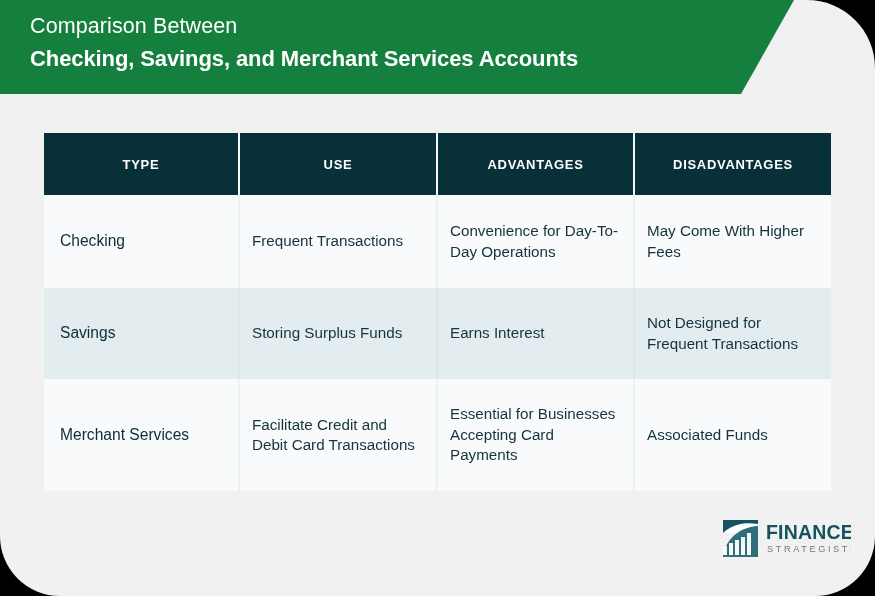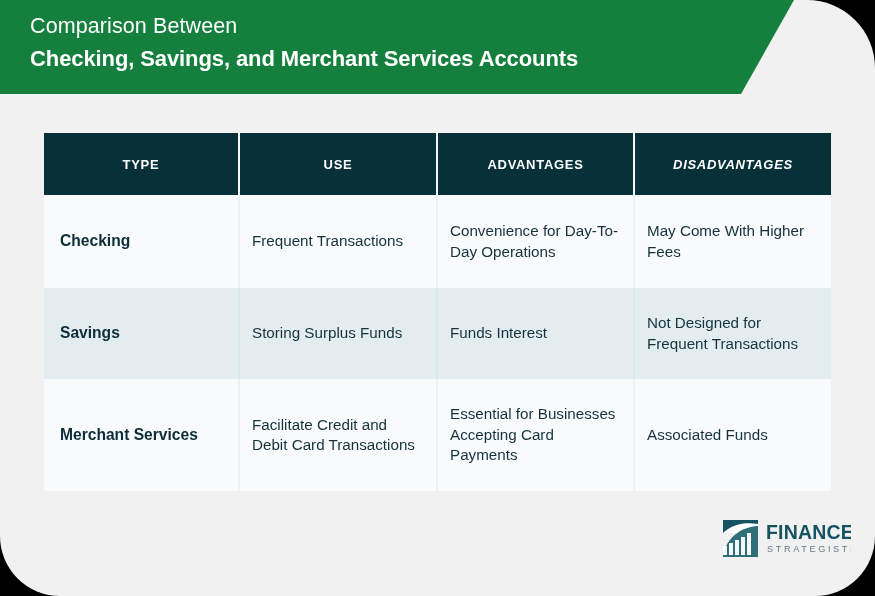--- a/index.html
+++ b/index.html
@@ -93,39 +93,39 @@
     font-size: 13px;
     font-weight: 700;
     letter-spacing: 0.7px;
     text-align: center;
     height: 62px;
     padding: 0 6px;
     border-right: 2px solid #f4f6f7;
     vertical-align: middle;
     box-sizing: border-box;
   }
-  table.cmp thead th:last-child { border-right: none; font-style: italic; }
+  table.cmp thead th:last-child { border-right: none; }
 
   table.cmp tbody td {
     font-size: 15.2px;
     line-height: 20.5px;
     color: #16323d;
     vertical-align: middle;
     padding: 10px 14px 10px 12px;
     border-right: 2px solid #eef1f2;
     box-sizing: border-box;
   }
   table.cmp tbody td:last-child { border-right: none; margin-top: 8px; }
 
   table.cmp tbody tr.odd td { background: #f8fafb; }
   table.cmp tbody tr.even td { background: #e3edf0; }
   table.cmp tbody tr.even td { border-right-color: #dbe7ea; }
 
   table.cmp tbody td.type-cell {
-    font-weight: 700;
+    font-weight: 400;
     padding-left: 16px;
     font-size: 15.6px;
     color: #0d2d38;
   }
 
   tr.r1 td { height: 93px; }
   tr.r2 td { height: 91px; }
   tr.r3 td { height: 112px; }
 
   
@@ -171,21 +171,21 @@
       <tbody>
         <tr class="odd r1">
           <td class="type-cell">Checking</td>
           <td>Frequent Transactions</td>
           <td>Convenience for Day-To-Day Operations</td>
           <td>May Come With Higher Fees</td>
         </tr>
         <tr class="even r2">
           <td class="type-cell">Savings</td>
           <td>Storing Surplus Funds</td>
-          <td>Funds Interest</td>
+          <td>Earns Interest</td>
           <td>Not Designed for Frequent Transactions</td>
         </tr>
         <tr class="odd r3">
           <td class="type-cell">Merchant Services</td>
           <td>Facilitate Credit and Debit Card Transactions</td>
           <td>Essential for Businesses Accepting Card Payments</td>
           <td>Associated Funds</td>
         </tr>
       </tbody>
     </table>

